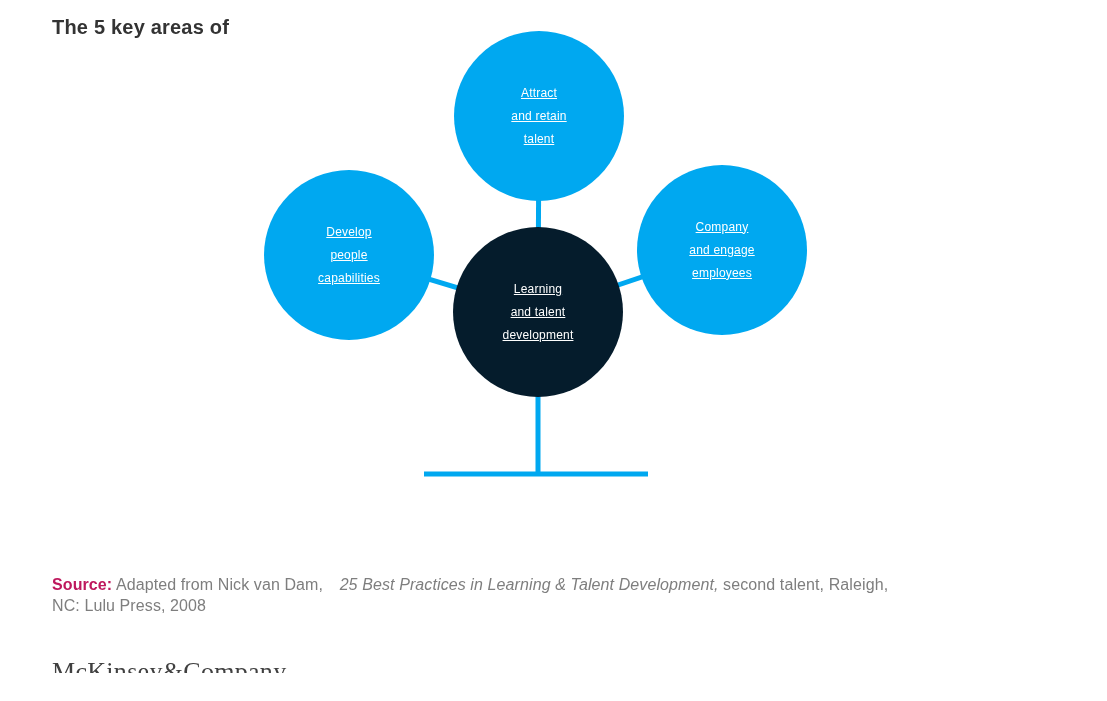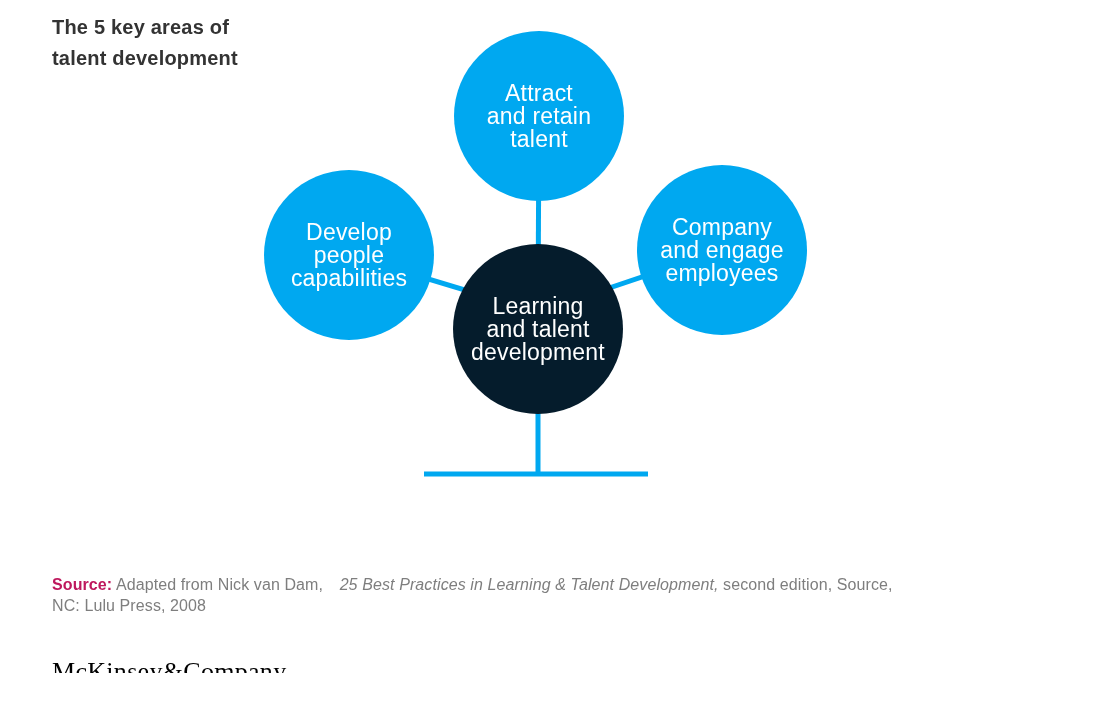--- a/index.html
+++ b/index.html
@@ -42,32 +42,33 @@
     height: 170px;
     border-radius: 50%;
     background: #00A8F0;
     display: flex;
     align-items: center;
     justify-content: center;
     text-align: center;
   }
   .node .node-label {
     color: #ffffff;
-    font-size: 23px;
+    font-size: 12px;
     line-height: 23px;
     white-space: pre-line;
     letter-spacing: 0.2px;
+    text-decoration: underline;
   }
   .node-top          { left: 454px; top: 31px;  }
   .node-right        { left: 637px; top: 165px; }
   .node-bottom-right { left: 569px; top: 385px; }
   .node-bottom-left  { left: 333px; top: 383px; }
   .node-left         { left: 264px; top: 170px; text-align: center; }
   .node-center {
-    left: 453px; top: 244px;
+    left: 453px; top: 227px;
     background: #051C2C;
   }
 
   
   .source-note {
     position: absolute;
     left: 52px;
     top: 574px;
     width: 1010px;
     font-size: 16px;
@@ -81,32 +82,31 @@
   }
   .source-note .italic { font-style: italic; margin-left: 12px; }
 
   
   .footer-logo {
     position: absolute;
     left: 52px;
     top: 657px;
     font-family: "Liberation Serif", "DejaVu Serif", serif;
     font-size: 26px;
-    color: #000000;
+    color: #404040;
     letter-spacing: 0.3px;
   }
 </style>
 </head>
 <body>
 
 <div class="canvas">
 
   <div class="page-title">
     <div>The 5 key areas of</div>
-    <div>talent development</div>
   </div>
 
   <svg class="connector-layer" width="1107" height="701" viewBox="0 0 1107 701">
     <line x1="539" y1="116" x2="538" y2="312"></line>
     <line x1="349" y1="255" x2="538" y2="312"></line>
     <line x1="722" y1="250" x2="538" y2="312"></line>
     <line x1="538" y1="312" x2="538" y2="474"></line>
     <line x1="424" y1="474" x2="648" y2="474"></line>
   </svg>
 
@@ -130,19 +130,19 @@
 capabilities</div>
   </div>
 
   <div class="node node-center">
     <div class="node-label">Learning
 and talent
 development</div>
   </div>
 
   <div class="source-note">
-    <div><span class="source-label">Source:</span><span> Adapted from Nick van Dam, </span><span class="italic">25 Best Practices in Learning &amp; Talent Development,</span><span> second edition, Source,</span></div>
+    <div><span class="source-label">Source:</span><span> Adapted from Nick van Dam, </span><span class="italic">25 Best Practices in Learning &amp; Talent Development,</span><span> second talent, Raleigh,</span></div>
     <div>NC: Lulu Press, 2008</div>
   </div>
 
   <div class="footer-logo">McKinsey&amp;Company</div>
 
 </div>
 
 </body></html>

